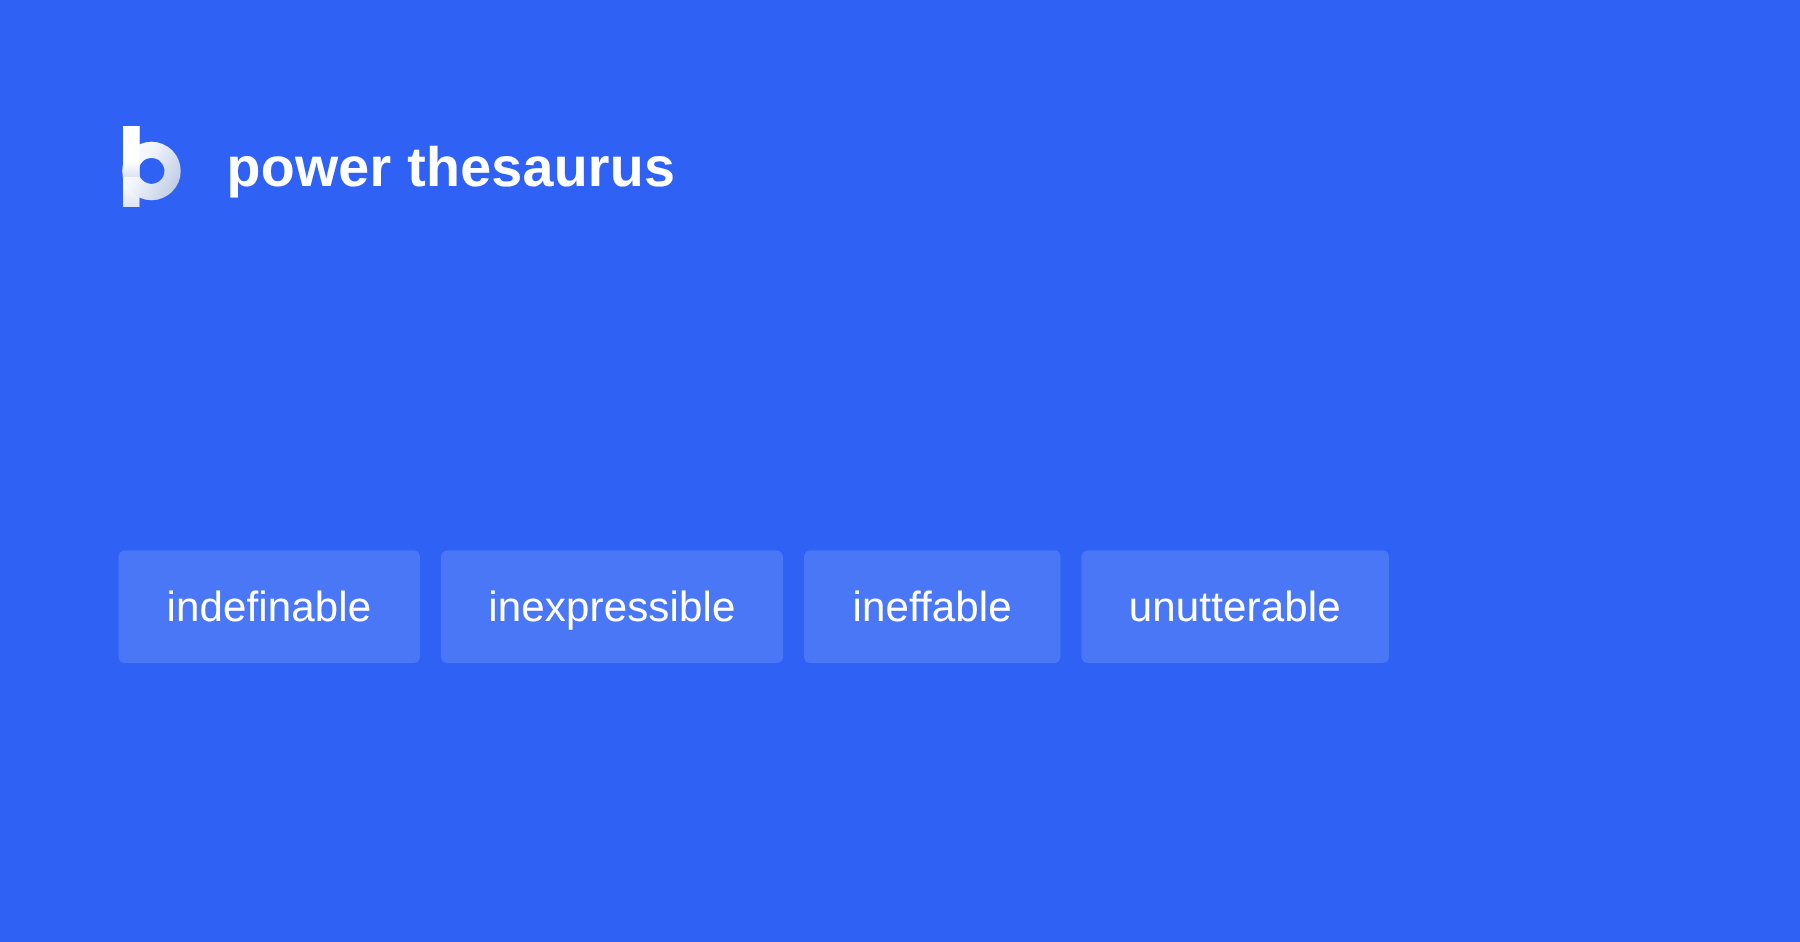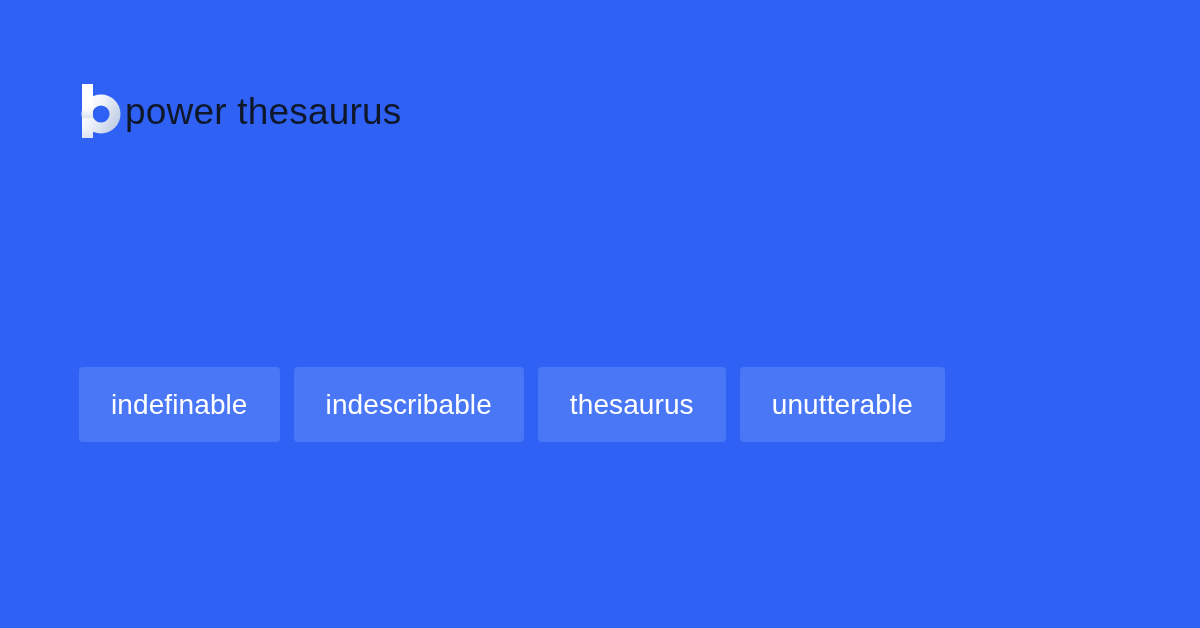--- a/index.html
+++ b/index.html
@@ -32,23 +32,24 @@
     align-items: center;
     height: 58px;
   }
   .brand-mark {
     width: 46px;
     height: 54px;
     display: block;
     flex: 0 0 auto;
   }
   .brand-name {
-    color: #0f172a;
+    margin-left: 26px;
+    color: #ffffff;
     font-size: 37px;
-    font-weight: 400;
+    font-weight: 700;
     letter-spacing: 0.2px;
     line-height: 1;
     white-space: nowrap;
   }
 
   
   .headline {
     position: absolute;
     left: 79px;
     top: 196px;
@@ -122,18 +123,18 @@
       </g>
 
       <rect x="3" y="0" width="11" height="34" fill="url(#stemGrad)"></rect>
     </svg>
     <span class="brand-name">power thesaurus</span>
   </div>
 
 
   <div class="chips">
     <span class="chip">indefinable</span>
-    <span class="chip">indescribable</span>
-    <span class="chip">thesaurus</span>
+    <span class="chip">inexpressible</span>
+    <span class="chip">ineffable</span>
     <span class="chip">unutterable</span>
   </div>
 
 </div>
 
 </body></html>

